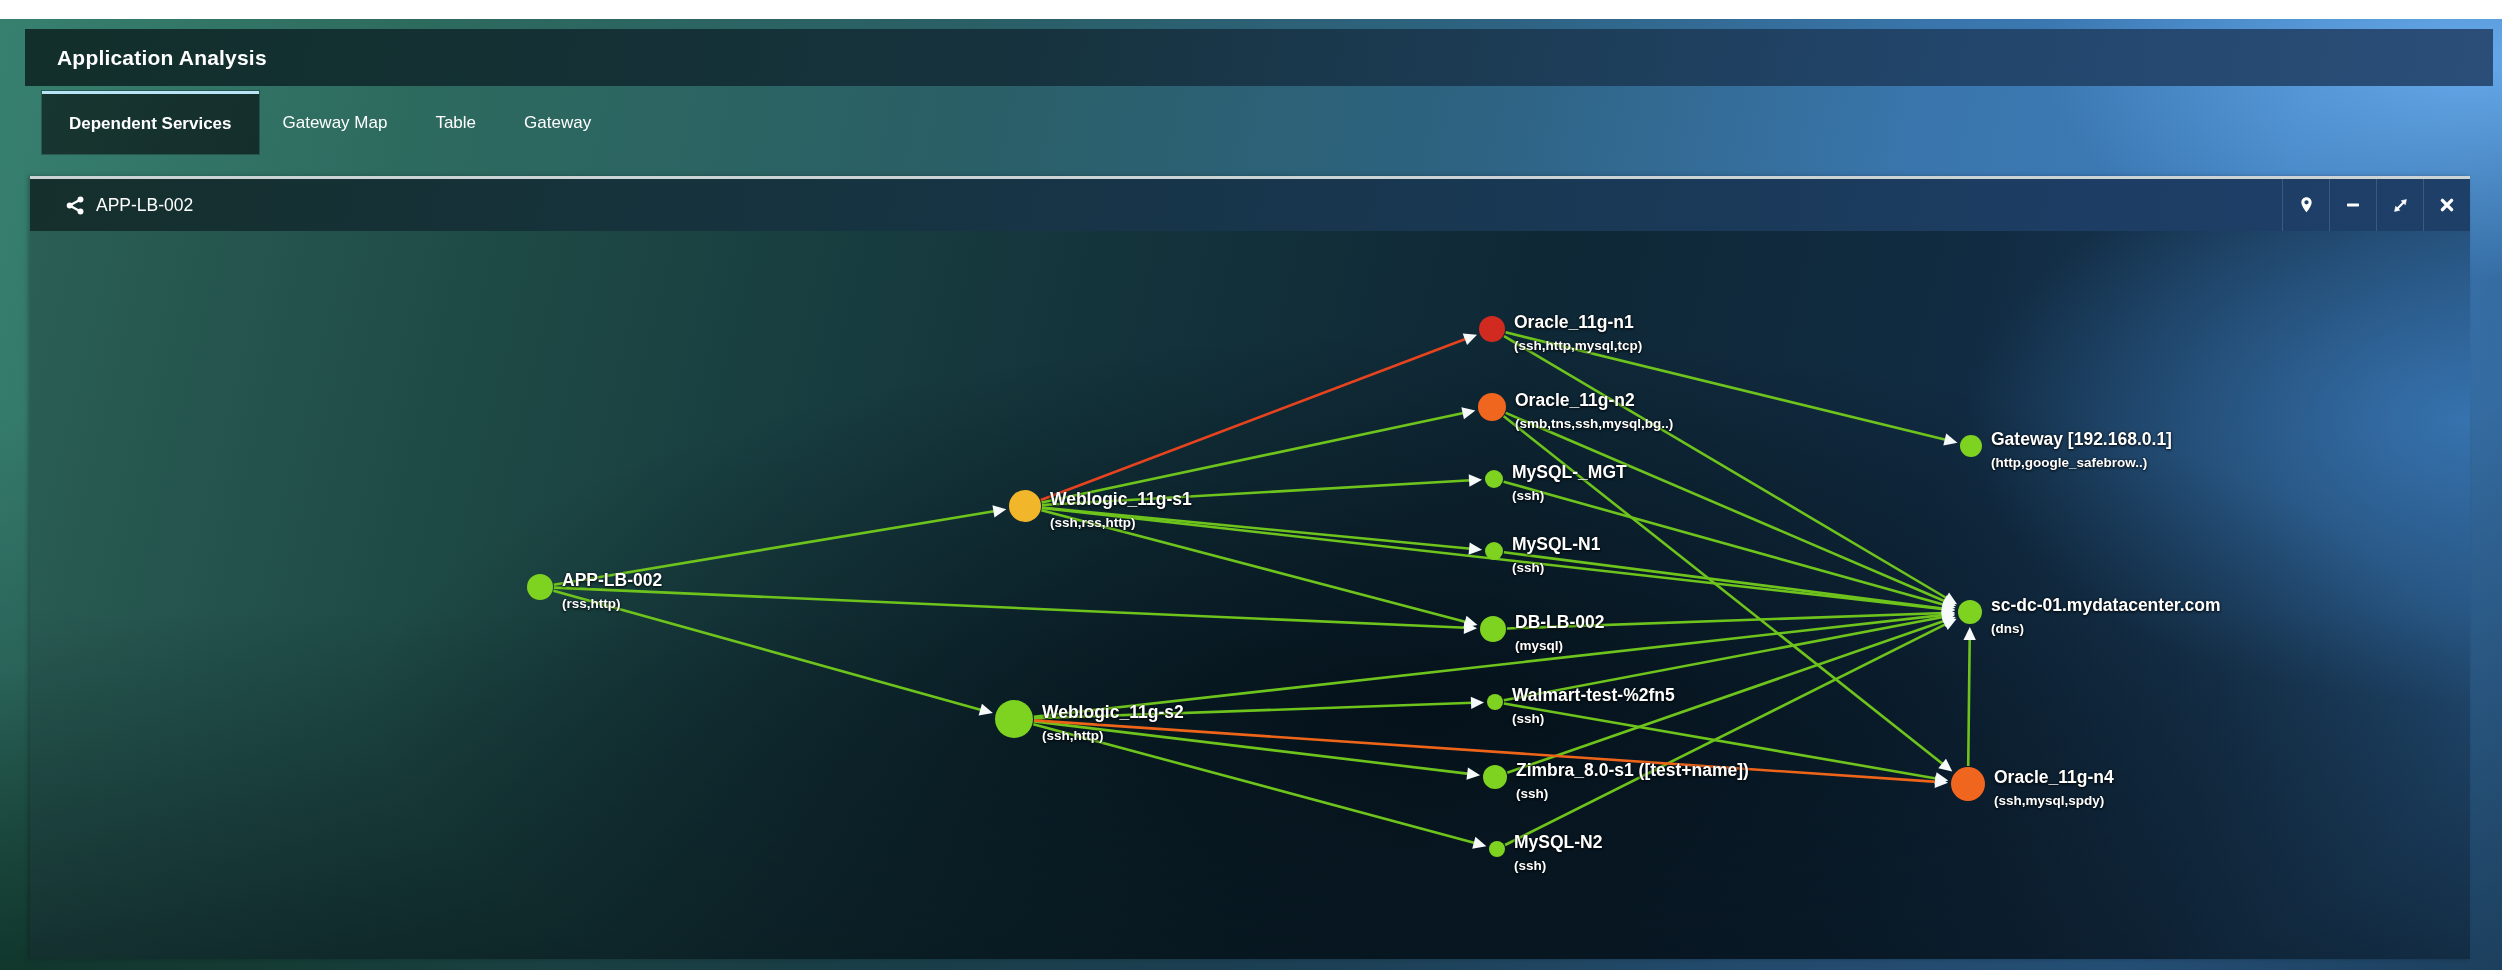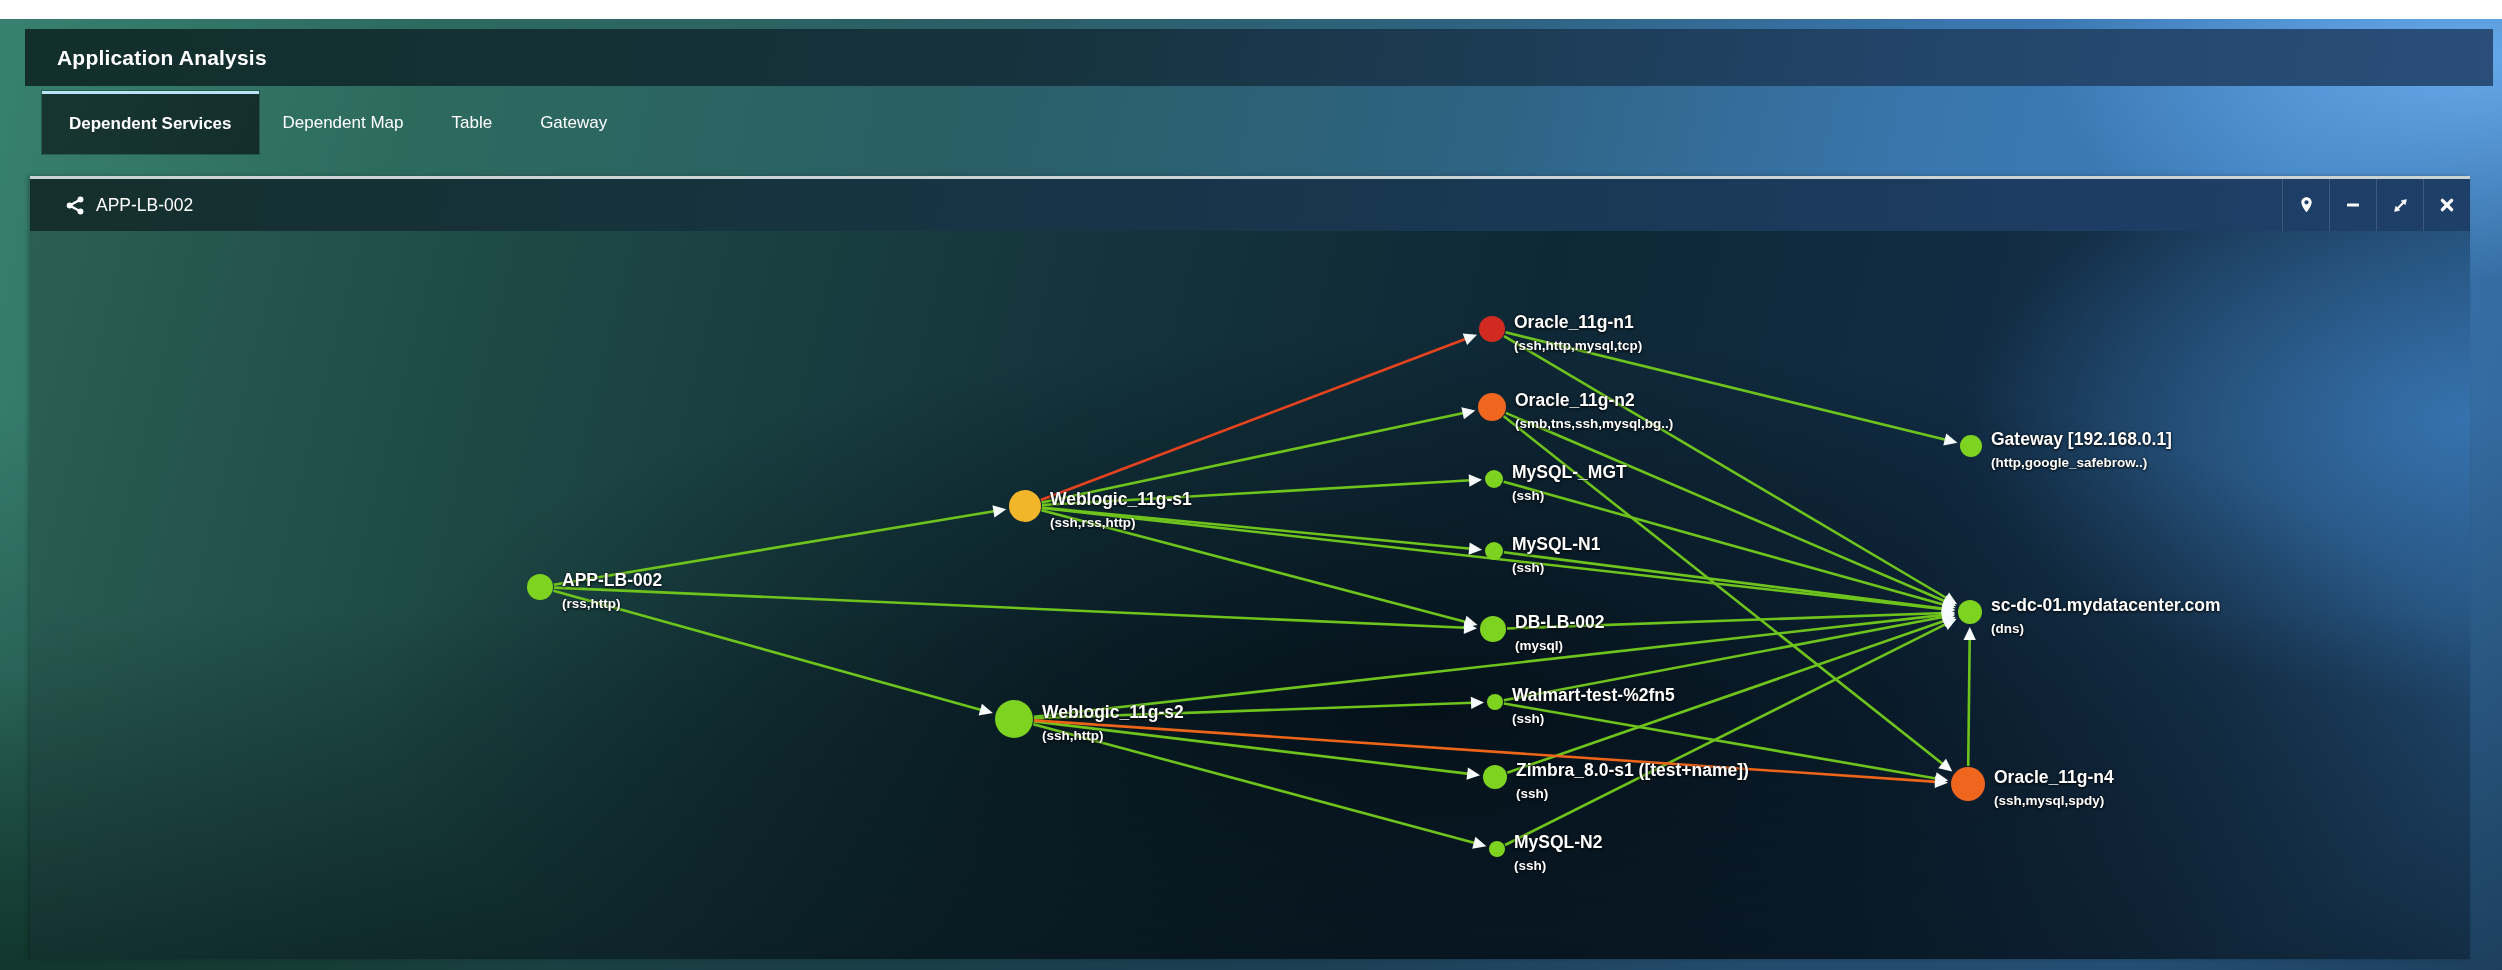--- a/index.html
+++ b/index.html
@@ -53,21 +53,21 @@
 
   <div class="titlebar">
     <span class="app-title">Application Analysis</span>
   </div>
 
   <div class="tabs-row">
       <div class="tab active">
         <span>Dependent Services</span>
       </div>
       <div class="tab">
-        <span>Dependent Map</span>
+        <span>Gateway Map</span>
       </div>
       <div class="tab">
         <span>Table</span>
       </div>
       <div class="tab">
         <span>Gateway</span>
       </div>
     </div>
 
   <div class="panel">

